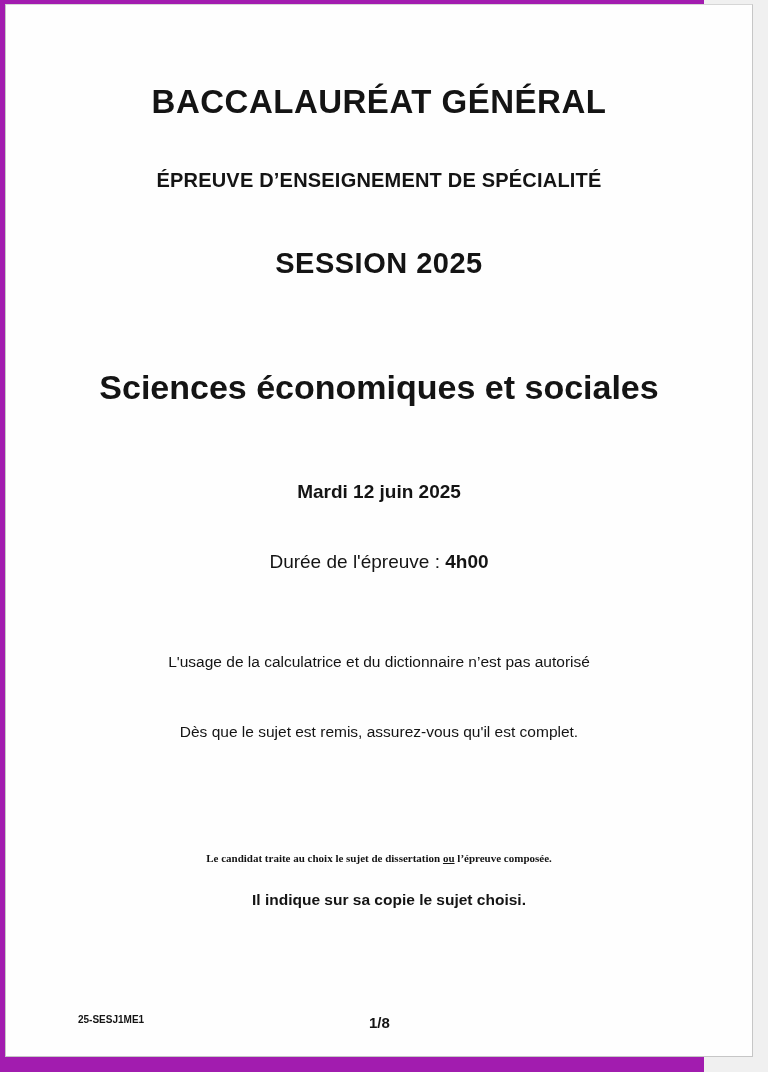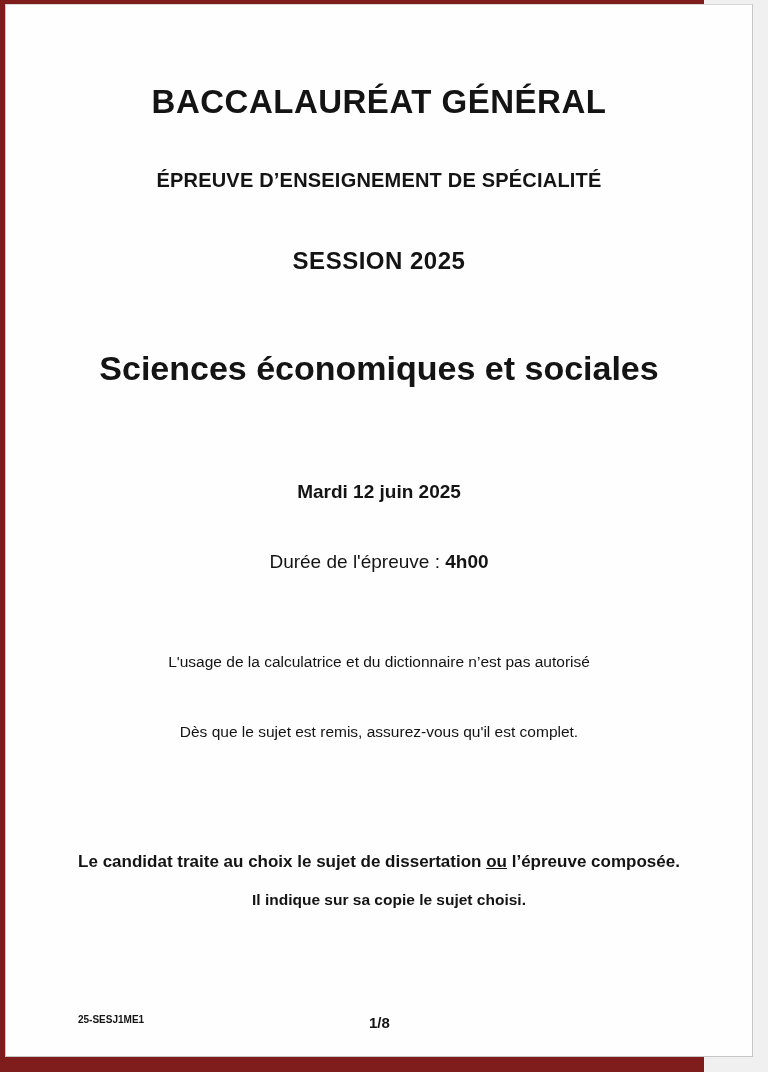--- a/index.html
+++ b/index.html
@@ -7,21 +7,21 @@
     width: 768px;
     height: 1072px;
     background: #f0f0f0;
     font-family: "Liberation Sans", "DejaVu Sans", sans-serif;
     overflow: hidden;
   }
   .viewport {
     position: relative;
     width: 704px;
     height: 1072px;
-    background: #7f1d1d;
+    background: #a21caf;
   }
   .page {
     position: absolute;
     left: 5px;
     top: 4px;
     width: 748px;
     height: 1053px;
     background: #fefefe;
     border: 1px solid #c6c6c6;
     border-top-color: #d6d6d6;
@@ -29,30 +29,30 @@
   }
   .line {
     position: absolute;
     left: 0;
     width: 100%;
     text-align: center;
     white-space: nowrap;
   }
   .doc-title      { top: 78px;  font-size: 33px;   font-weight: 700; letter-spacing: 0.5px; }
   .exam-type      { top: 164px; font-size: 20px;   font-weight: 700; letter-spacing: 0.2px; text-align: center; }
-  .session        { top: 242px; font-size: 24px;   font-weight: 700; letter-spacing: 0.5px; }
-  .subject        { top: 344px; font-size: 34px;   font-weight: 700; }
+  .session        { top: 242px; font-size: 29px;   font-weight: 700; letter-spacing: 0.5px; }
+  .subject        { top: 363px; font-size: 34px;   font-weight: 700; }
   .exam-date      { top: 476px; font-size: 19px;   font-weight: 700; }
   .duration       { top: 546px; font-size: 19px;   font-weight: 400; }
   .duration b     { font-weight: 700; }
   .notice-calc    { top: 648px; font-size: 15.5px; font-weight: 400; }
   .notice-remis   { top: 718px; font-size: 15.5px; font-weight: 400; }
   .notice-pages   { top: 751px; font-size: 15.5px; font-weight: 400; }
   .notice-pages b { font-weight: 700; }
-  .instr-choice   { top: 847px; font-size: 17px; font-weight: 700; }
+  .instr-choice   { top: 847px; font-size: 11px; font-weight: 700; font-family: Liberation Serif, serif; }
   .instr-choice .u{ text-decoration: underline; }
   .instr-copy     { top: 886px; font-size: 15.5px; font-weight: 700; padding-left: 20px; }
   .footer-ref {
     position: absolute;
     top: 1009px;
     left: 72px;
     font-size: 10px;
     font-weight: 700;
   }
   .footer-page {

